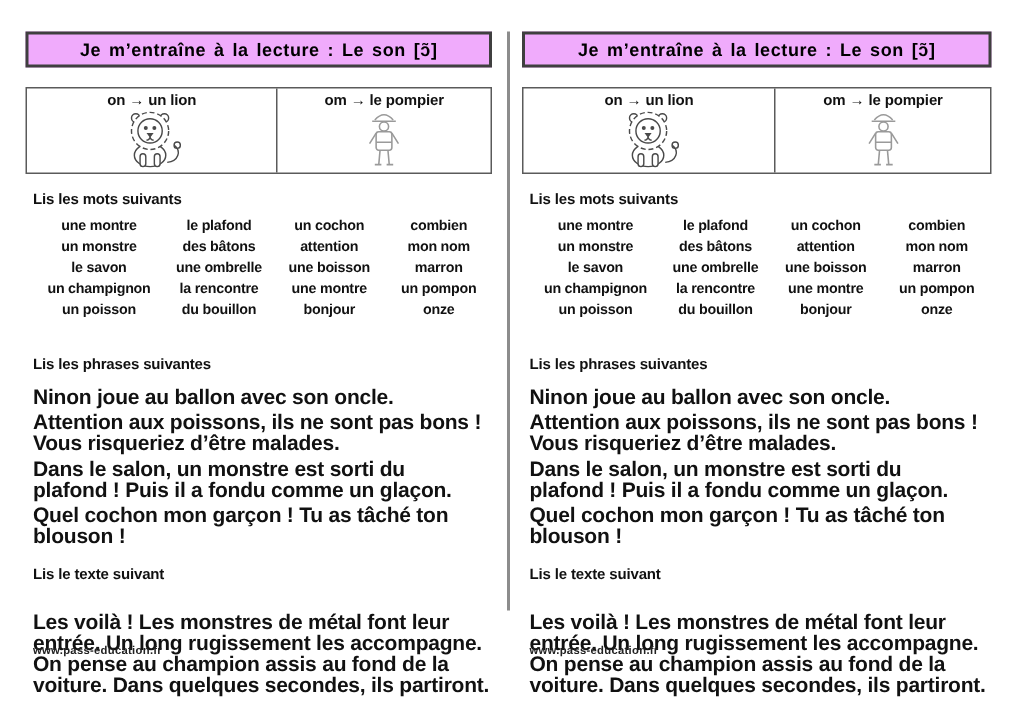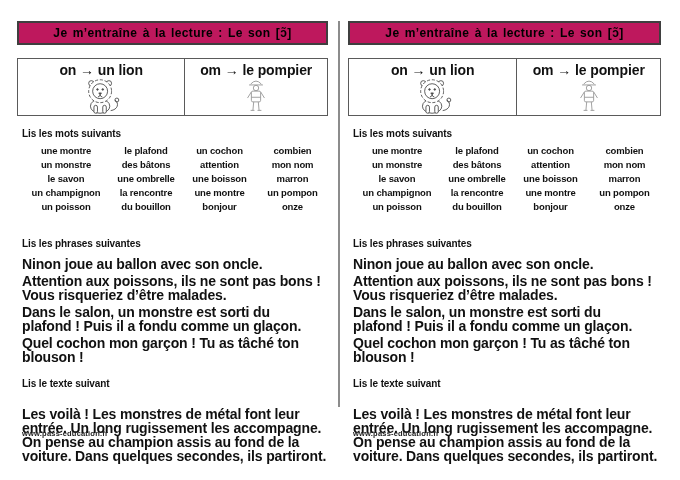--- a/index.html
+++ b/index.html
@@ -16,36 +16,36 @@
   }
 
   .sheet { padding-top:21px; }
   .column-left  .sheet { margin-left:17px; width:311px; }
   .column-right .sheet { margin-left:8px;  width:313px; }
 
   
   .title-box {
     border:2px solid #3f3f3f; height:20px;
     display:flex; align-items:center; justify-content:center;
-    background:#be185d;
+    background:#f0abfc;
   }
   .title {
     font-weight:bold; font-size:12px; letter-spacing:0.4px; word-spacing:1.5px;
     white-space:nowrap; color:#000;
   }
 
   
   .sound-table {
     margin-top:13px; height:56px; border:1.5px solid #5a5a5a;
     display:flex; background:#fff;
   }
   .cell { display:flex; flex-direction:column; align-items:center; overflow:hidden; }
   .cell-on { width:54%; border-right:1.5px solid #5a5a5a; }
   .cell-om { width:46%; }
-  .cell-label { font-weight:bold; font-size:14px; margin-top:3px; letter-spacing:-0.1px;text-align:center; }
+  .cell-label { font-weight:bold; font-size:10px; margin-top:3px; letter-spacing:-0.1px;text-align:center; }
   .cell svg { display:block; }
 
   
   .section-heading {
     font-weight:bold; font-size:10px; padding-left:5px; line-height:12px;
     letter-spacing:-0.1px;
   }
   .words-heading   { margin:12px 0 4px; }
   .phrases-heading { margin:24px 0 7px; }
   .text-heading    { margin:14px 0 17px; }

